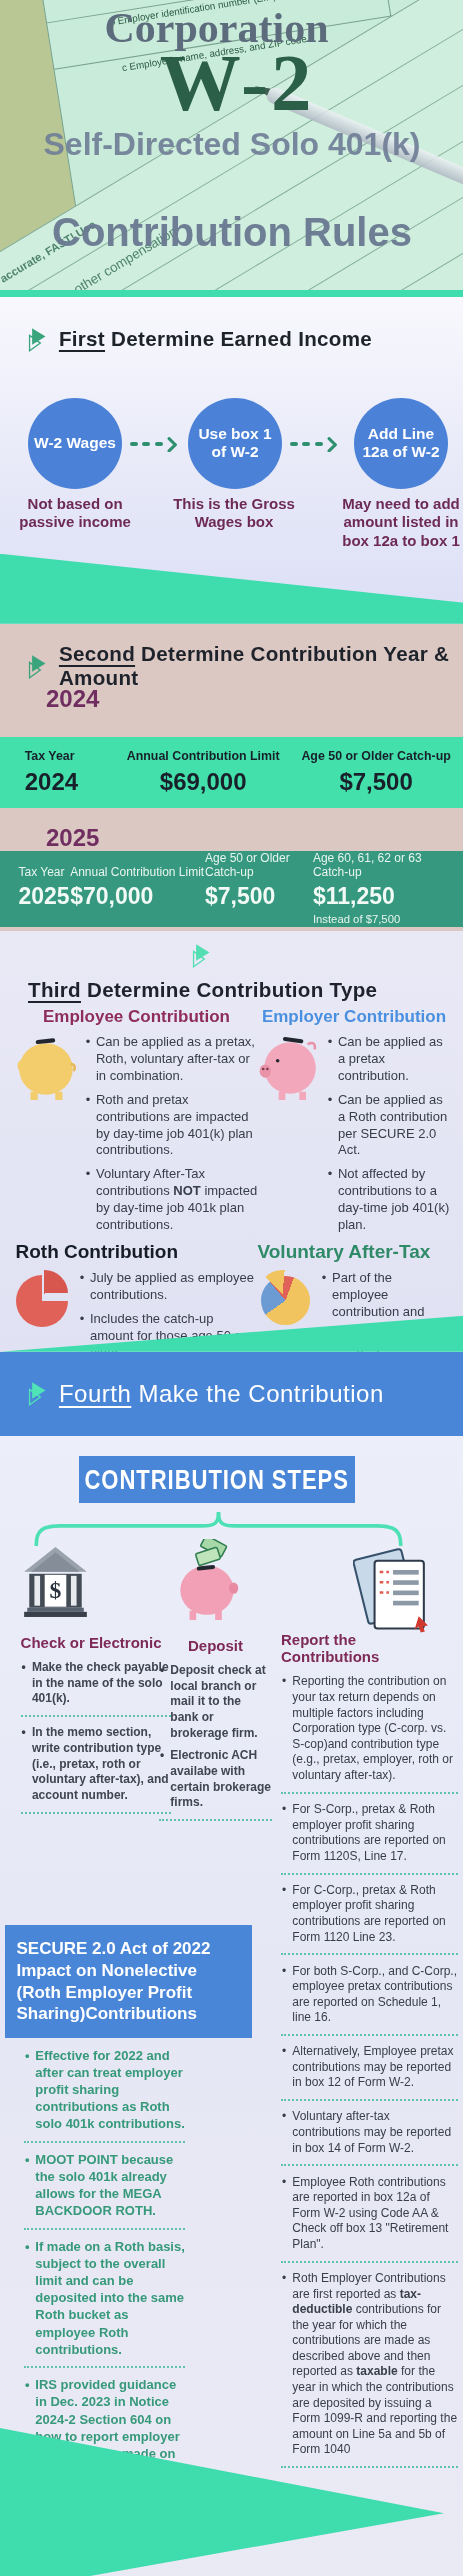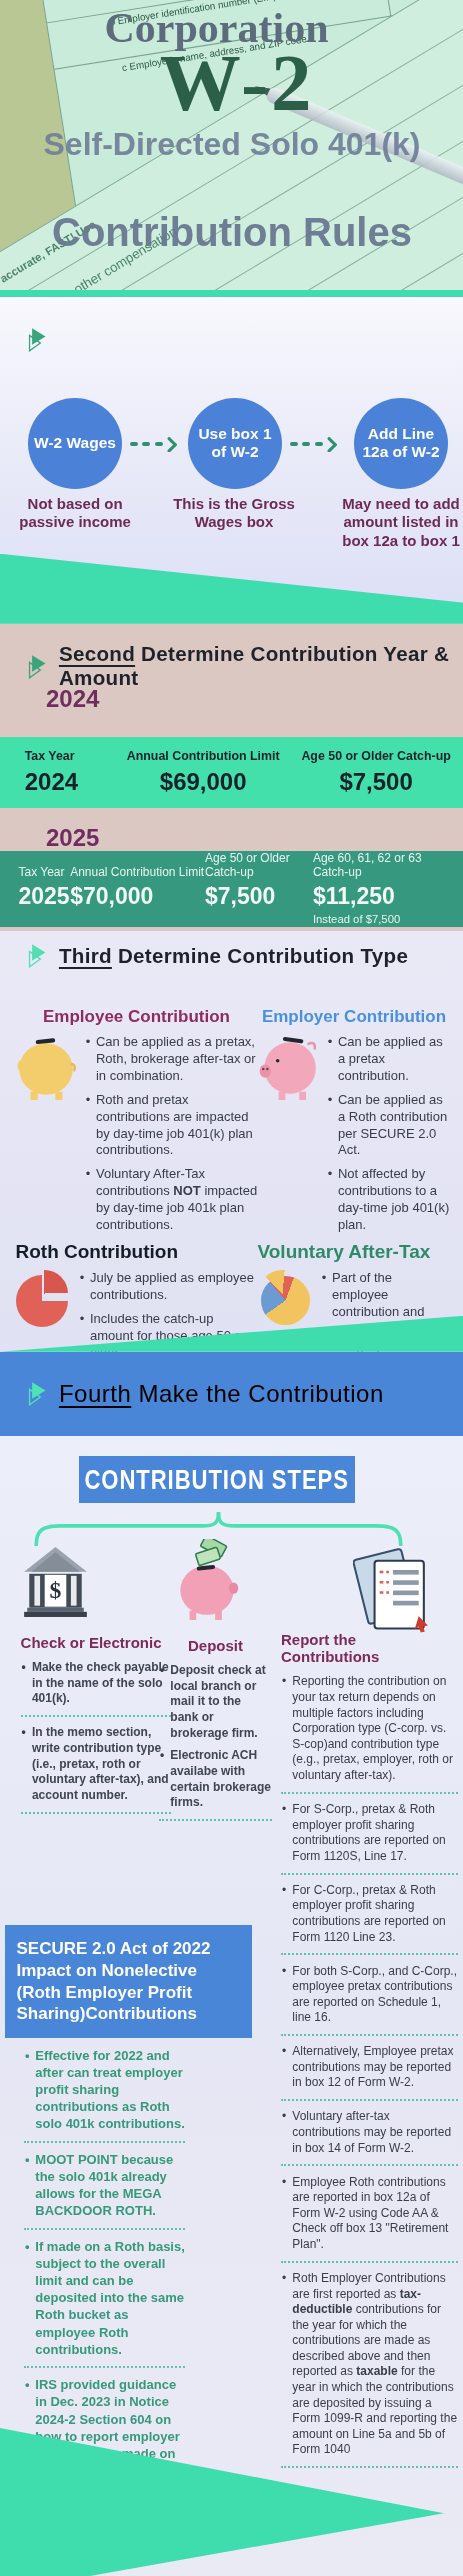--- a/index.html
+++ b/index.html
@@ -65,21 +65,21 @@
   .tbl1 .c2,.tbl1 .c3{text-align:center;}
   .tbl2{top:227px;height:76px;background:#35987f;grid-template-columns:14% 30% 24% 32%;
         align-content:center;row-gap:3.1px;color:#f2faf6;padding:0 7.2px;}
   .tbl2 .h{font-size:12px;font-weight:normal;color:#e8f5ef;line-height:1.15;}
   .tbl2 .v{font-size:23px;}
   .tbl2 .c1{padding-left:11.3px;}
   .tbl2 .note{grid-column:4;font-size:11.3px;color:#e8f5ef;}
 
   
   .sec3{height:421px;background:linear-gradient(180deg,#e9e9f6,#e0e1f2);}
-  .sec3 .sec-heading{position:absolute;left:28px;top:12.4px;}
+  .sec3 .sec-heading{position:absolute;left:28px;top:12.4px;flex-direction:column;}
   .s3grid{position:absolute;left:15.5px;top:76px;width:435px;display:grid;grid-template-columns:242px 193px;column-gap:0;}
   .s3block h3{margin:0 0 7.2px 0;font-size:17px;}
   .h-employee{color:#8e2c5d;text-align:center;}
   .h-employer{color:#4a90e0;text-align:center;}
   .h-roth{color:#151d26;font-size:19px !important;}
   .h-vat{color:#2f8b67;font-size:19px !important;}
   .iconcol{display:flex;align-items:flex-start;gap:7.2px;}
   .iconcol .ic{flex:0 0 auto;}
   .s3block ul.blt li{font-size:13px;line-height:1.3;}
   .wedge3{position:absolute;left:0;bottom:0;width:100%;height:36px;background:#3fdcae;
@@ -92,21 +92,21 @@
   .pie-red .p2{position:absolute;left:29px;top:0;width:47px;height:47px;border-radius:50%;
     background:conic-gradient(#d7574f 0 90deg,rgba(0,0,0,0) 90deg 360deg);transform:translateX(-24px);}
   .pie-multi .p1{position:absolute;left:3.1px;top:5.2px;width:49px;height:49px;border-radius:50%;
     background:conic-gradient(from 20deg,#f2c45f 0 215deg,#6b9bd2 215deg 300deg,#e06158 300deg 360deg);}
   .pie-multi .p2{position:absolute;left:0;top:0;width:49px;height:49px;border-radius:50%;
     background:conic-gradient(from -45deg,#f2c45f 0 50deg,rgba(0,0,0,0) 50deg 360deg);}
 
   
   .sec4{height:84px;background:#4a86d8;display:flex;align-items:center;}
   .sec4 .sec-heading{margin-left:28px;}
-  .sec4 h2{color:#000000;font-weight:normal;font-size:24px;letter-spacing:0.5px;}
+  .sec4 h2{color:#ffffff;font-weight:normal;font-size:24px;letter-spacing:0.5px;}
 
   
   .sec5{height:1386px;background:linear-gradient(180deg,#eceefa 0%,#e6e7f4 40%,#ebebf5 100%);}
   .banner{position:absolute;left:79px;top:20.6px;width:276px;height:47px;background:#4a86d8;
           display:flex;align-items:center;justify-content:center;}
   .banner span{color:#fff;font-weight:bold;font-size:24px;letter-spacing:1px;transform:scale(.92,1.12);white-space:nowrap;}
   .brace{position:absolute;left:28px;top:76px;}
   .stepicon{position:absolute;top:109px;}
   .col{position:absolute;}
   .col h3{margin:0 0 9.3px 0;font-size:15px;color:#7e2a58;line-height:1.15;}
@@ -162,20 +162,21 @@
   <h1 class="hero-t t-rules">Contribution Rules</h1>
 </div>
 <div class="band1"></div>
 
 <div class="sec sec1">
   <div class="sec-heading">
     <svg class="play" width="20.6" height="25" viewBox="0 0 40 48">
       <polygon points="3,16 24,31 3,46" fill="none" stroke="#3aa57c" stroke-width="2.5"></polygon>
       <polygon points="8,2 34,18 8,34" fill="#3aa57c"></polygon>
     </svg>
+    <h2><span class="u">First</span><span> Determine Earned Income</span></h2>
   </div>
   <div class="circle" style="left:28px;top:101px;">W-2 Wages</div>
   <div class="circle" style="left:188px;top:101px;">Use box 1 of W-2</div>
   <div class="circle" style="left:354px;top:101px;">Add Line 12a of W-2</div>
   <div class="darrow" style="left:130px;top:140px;">
     <i></i>
       <i></i>
       <i></i>
     <svg width="10.3" height="15.5" viewBox="0 0 20 30">
         <polyline points="4,3 16,15 4,27" fill="none" stroke="#2f9070" stroke-width="6" stroke-linecap="round"></polyline>
@@ -240,21 +241,21 @@
       <div class="iconcol">
         <svg class="ic" width="62" height="67" viewBox="0 0 120 130">
           <ellipse cx="58" cy="68" rx="52" ry="50" fill="#f3cd6c"></ellipse>
           <rect x="38" y="10" width="38" height="8" rx="4" fill="#22262e" transform="rotate(-6 57 14)"></rect>
           <ellipse cx="12" cy="62" rx="9" ry="12" fill="#f3cd6c"></ellipse>
           <rect x="28" y="112" width="14" height="16" fill="#f3cd6c"></rect>
           <rect x="76" y="112" width="14" height="16" fill="#f3cd6c"></rect>
           <path d="M106 58 q12 2 6 14" stroke="#e6b858" stroke-width="5" fill="none"></path>
         </svg>
         <ul class="blt">
-          <li>Can be applied as a pretax, Roth, brokerage after-tax or in combination.</li>
+          <li>Can be applied as a pretax, Roth, voluntary after-tax or in combination.</li>
           <li>Roth and pretax contributions are impacted by day-time job 401(k) plan contributions.</li>
           <li><span>Voluntary After-Tax contributions </span><b>NOT</b><span> impacted by day-time job 401k plan contributions.</span></li>
         </ul>
       </div>
     </div>
     <div class="s3block">
       <h3 class="h-employer">Employer Contribution</h3>
       <div class="iconcol">
         <svg class="ic" width="62" height="67" viewBox="0 0 120 130">
           <ellipse cx="62" cy="66" rx="50" ry="50" fill="#f2a8ba"></ellipse>

